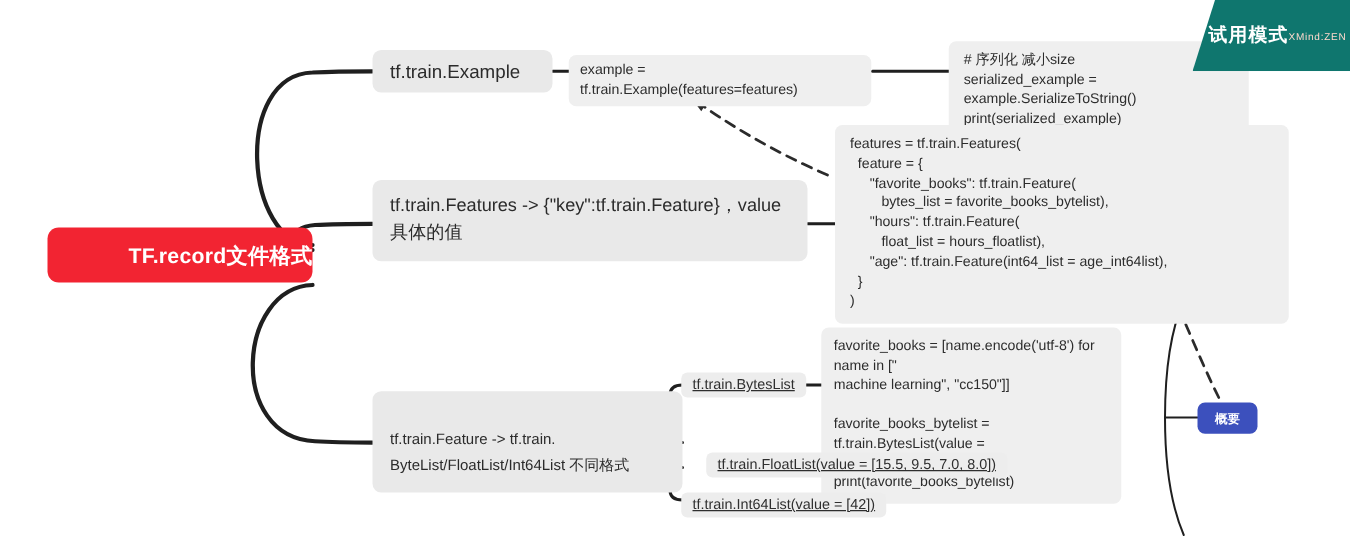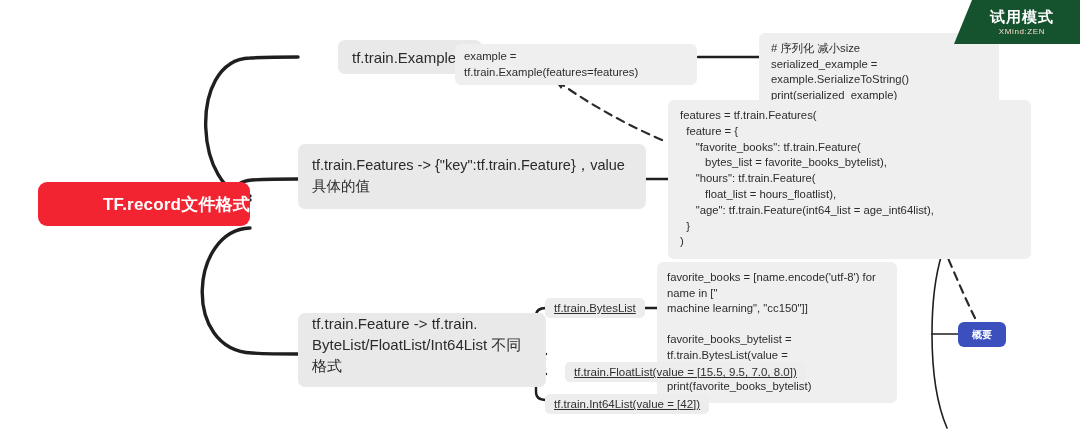--- a/index.html
+++ b/index.html
@@ -47,36 +47,35 @@
   }
   .topic-1 {
     left: 298px;
     top: 40px;
     width: 144px;
     height: 34px;
     display: flex;
     align-items: center;
     padding: 0 14px;
     font-size: 15px;
-    margin-left: 40px;
   }
   .topic-2 {
     left: 298px;
     top: 144px;
     width: 348px;
     padding: 11px 14px 12px 14px;
     font-size: 14.5px;
     line-height: 21px;
   }
   .topic-3 {
     left: 298px;
     top: 313px;
     width: 248px;
-    padding: 0 14px 11px 14px;
-    font-size: 15px;
+    padding: 28px 14px 11px 14px;
+    font-size: 12px;
     line-height: 21px;
   }
   .sub-node {
     position: absolute;
     background: #ededed;
     border-radius: 5px;
     font-size: 11.5px;
     padding: 4px 9px;
     box-sizing: border-box;
     white-space: nowrap;
@@ -136,25 +135,25 @@
     justify-content: center;
     color: #ffffff;
     font-size: 10px;
     font-weight: bold;
   }
   .trial-badge {
     position: absolute;
     right: 0;
     top: 0;
     width: 126px;
-    height: 44px;
-    background: #14532d;
+    height: 57px;
+    background: #0f766e;
     clip-path: polygon(18px 0, 100% 0, 100% 100%, 0 100%);
     display: flex;
-    flex-direction: column;
+    flex-direction: row;
     align-items: center;
     justify-content: center;
     padding-left: 10px;
     box-sizing: border-box;
   }
   .trial-title {
     color: #ffffff;
     font-size: 15px;
     font-weight: bold;
     letter-spacing: 1px;

